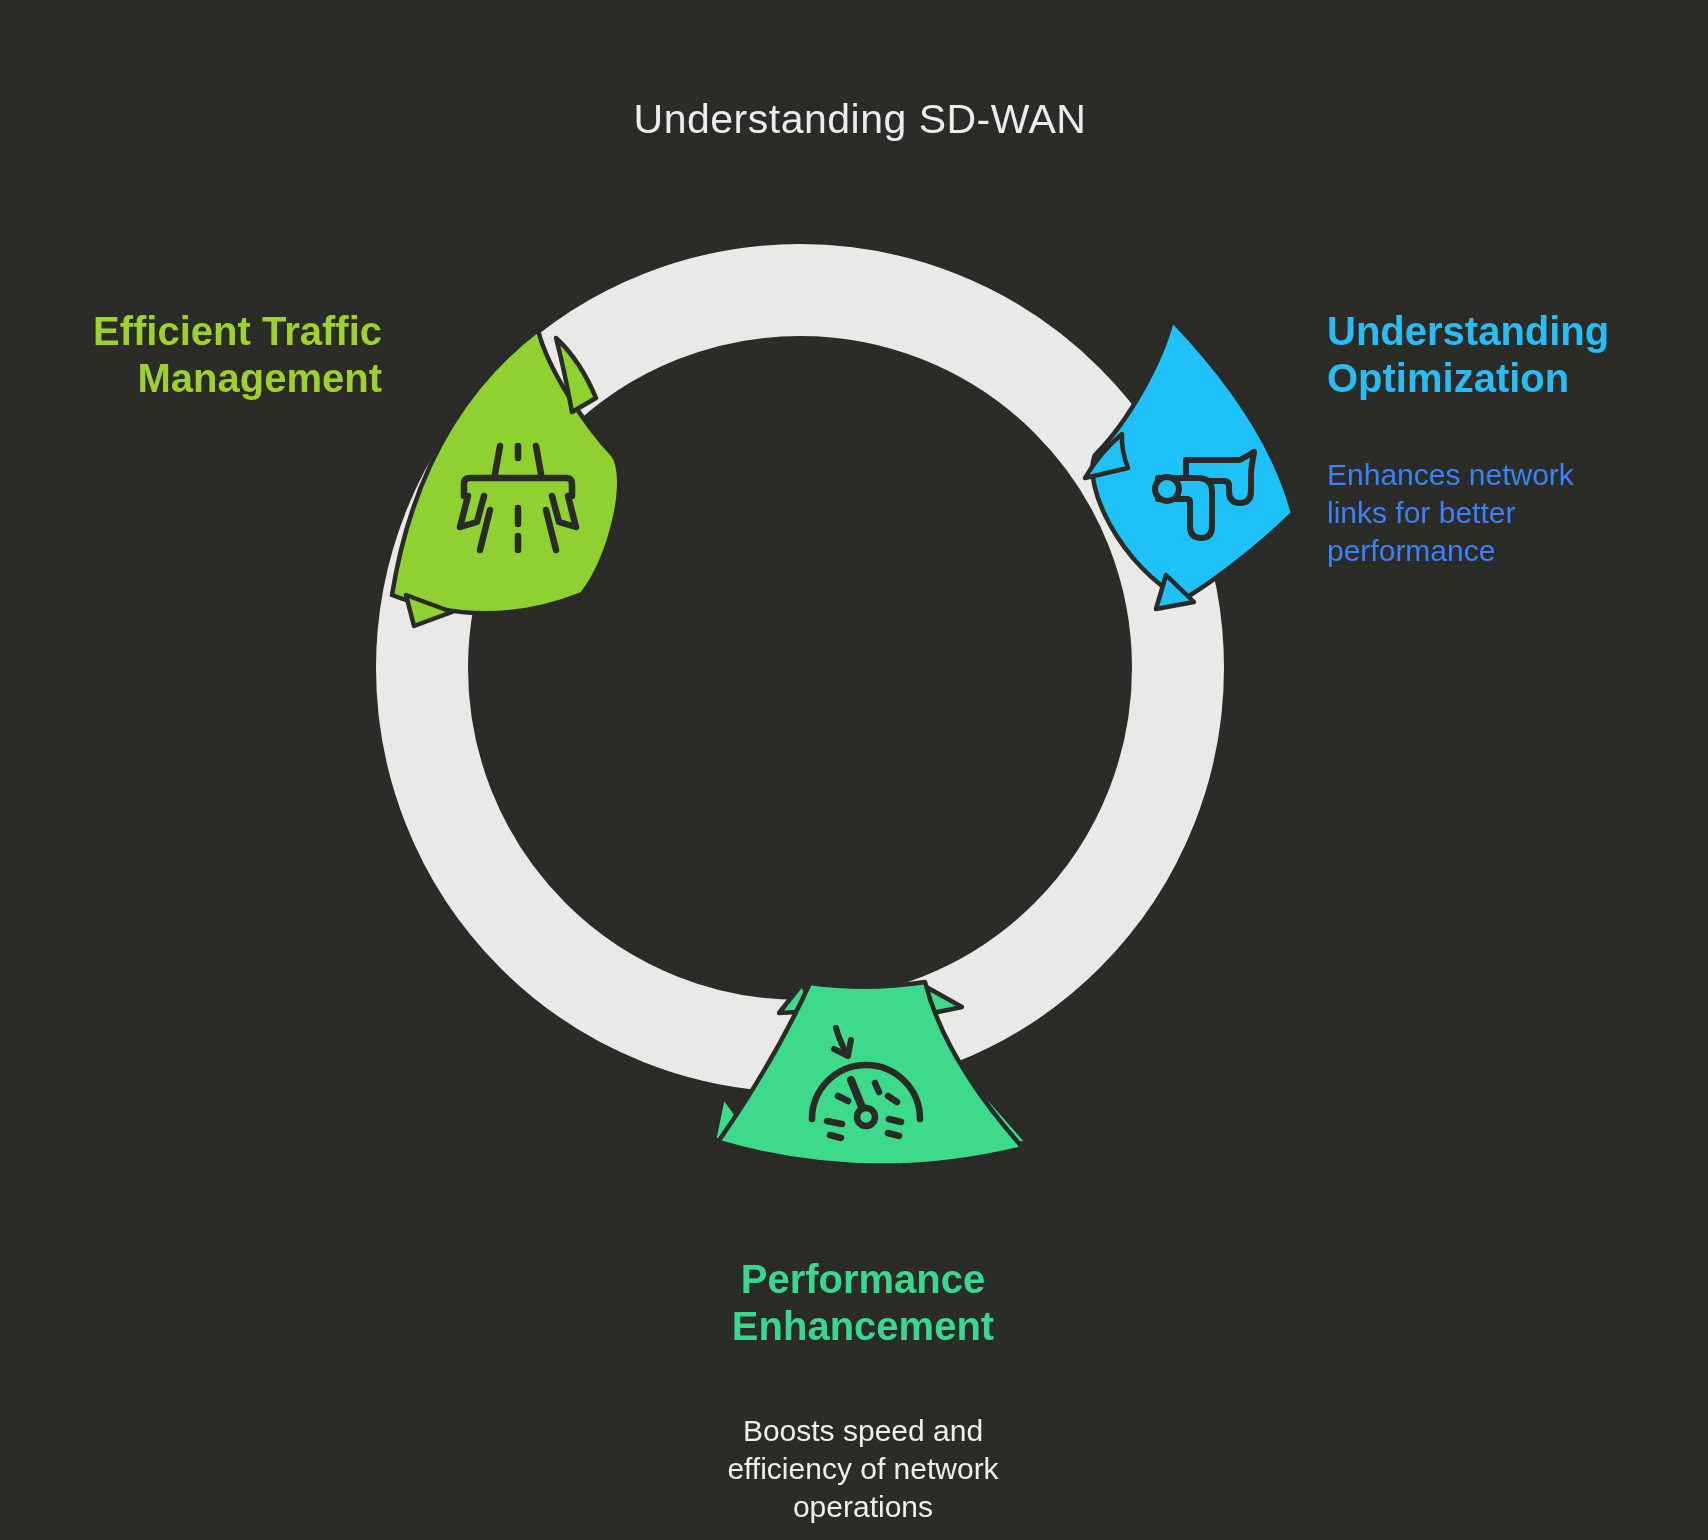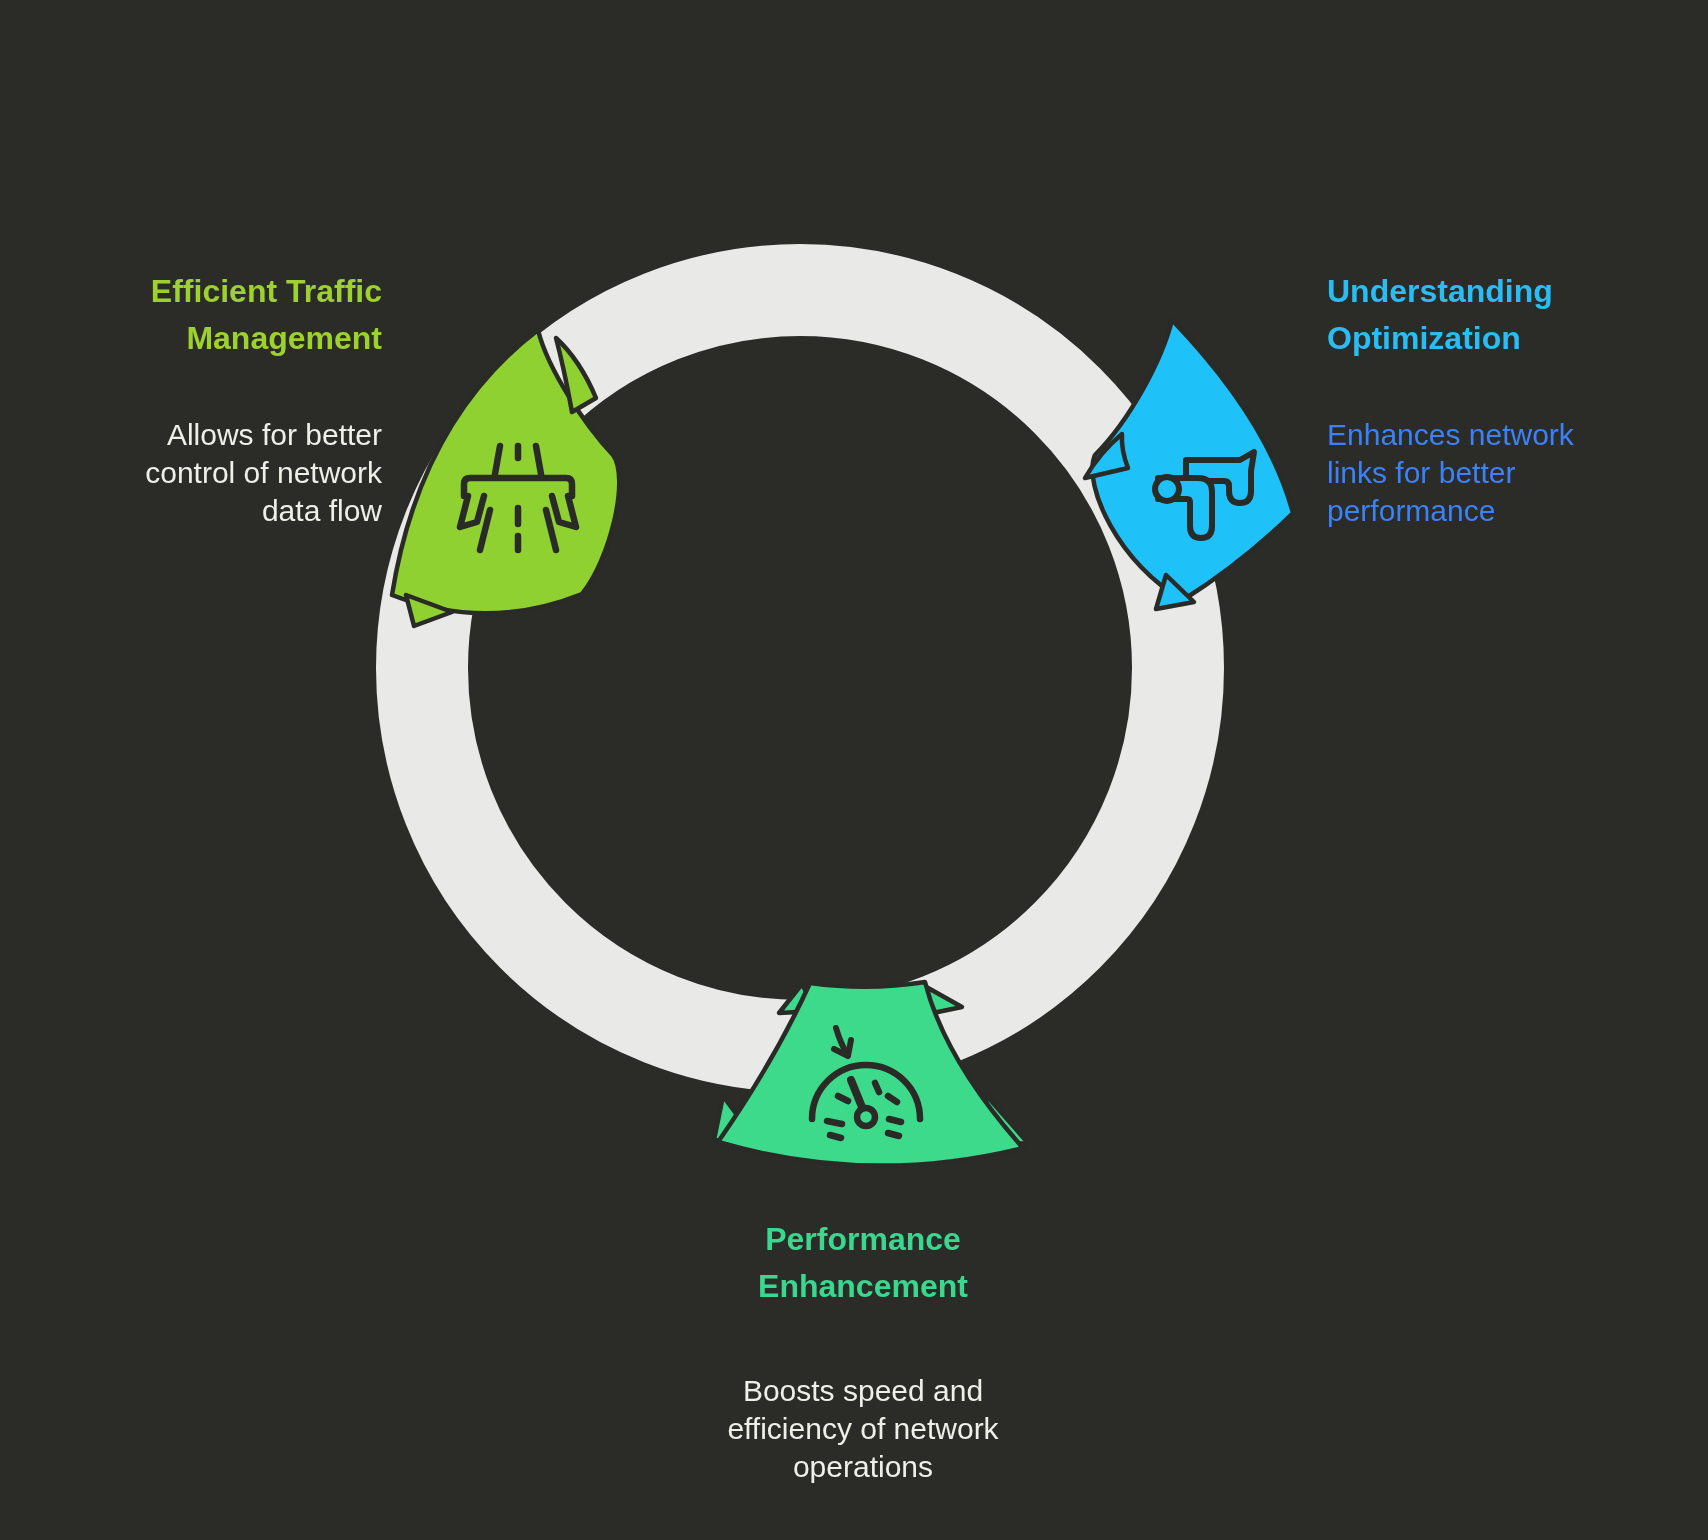--- a/index.html
+++ b/index.html
@@ -11,38 +11,40 @@
   }
   .title{
     position:absolute;
     left:610px;top:96px;width:500px;
     text-align:center;
     font-size:41px;font-weight:400;
     letter-spacing:0.5px;
   }
   .label{position:absolute;white-space:pre-line;}
   .label .heading{
-    font-size:32px;font-weight:700;line-height:47px;
+    font-size:40px;font-weight:700;line-height:47px;
     white-space:pre-line;
+    margin-top:40px;
   }
   .label .desc{
     font-size:30px;font-weight:400;line-height:38px;
     white-space:pre-line;
     margin-top:36px;
   }
   .label-left{left:40px;top:250px;width:342px;text-align:right;}
   .label-right{left:1327px;top:250px;width:360px;text-align:left;}
   .label-bottom{left:613px;top:1198px;width:500px;text-align:center;}
   svg{position:absolute;left:0;top:0;}
 </style>
 </head>
 <body>
 
 <div class="stage" style="background: rgb(43, 43, 40);">
 
+  <div class="title" style="color: rgb(236, 236, 234);">Understanding SD-WAN</div>
 
   <svg width="1708" height="1540" viewBox="0 0 1708 1540">
 
     <circle cx="800" cy="668" r="378" fill="none" stroke-width="92" stroke="#e9e9e7"></circle>
 
     <g stroke-width="4.5" stroke-linejoin="round" stroke-linecap="round" fill="#8fd130">
       <g stroke="#2a2a27">
         <path d="M 538 330
                  C 548 370 585 425 613 455
                  C 630 478 610 560 582 594
@@ -116,23 +118,20 @@
           <path d="M 836 1028 Q 840 1042 847 1054"></path>
           <path d="M 834 1049 L 848 1056 L 851 1040"></path>
         </g>
       </g>
     </g>
   </svg>
 
   <div class="label label-left">
     <div class="heading" style="color: rgb(156, 209, 47);">Efficient Traffic
 Management</div>
-    <div class="desc" style="color: rgb(238, 240, 232);">Allows for better
-control of network
-data flow</div>
   </div>
 
   <div class="label label-right">
     <div class="heading" style="color: rgb(42, 189, 244);">Understanding
 Optimization</div>
     <div class="desc" style="color: #3b82f6;">Enhances network
 links for better
 performance</div>
   </div>
 

